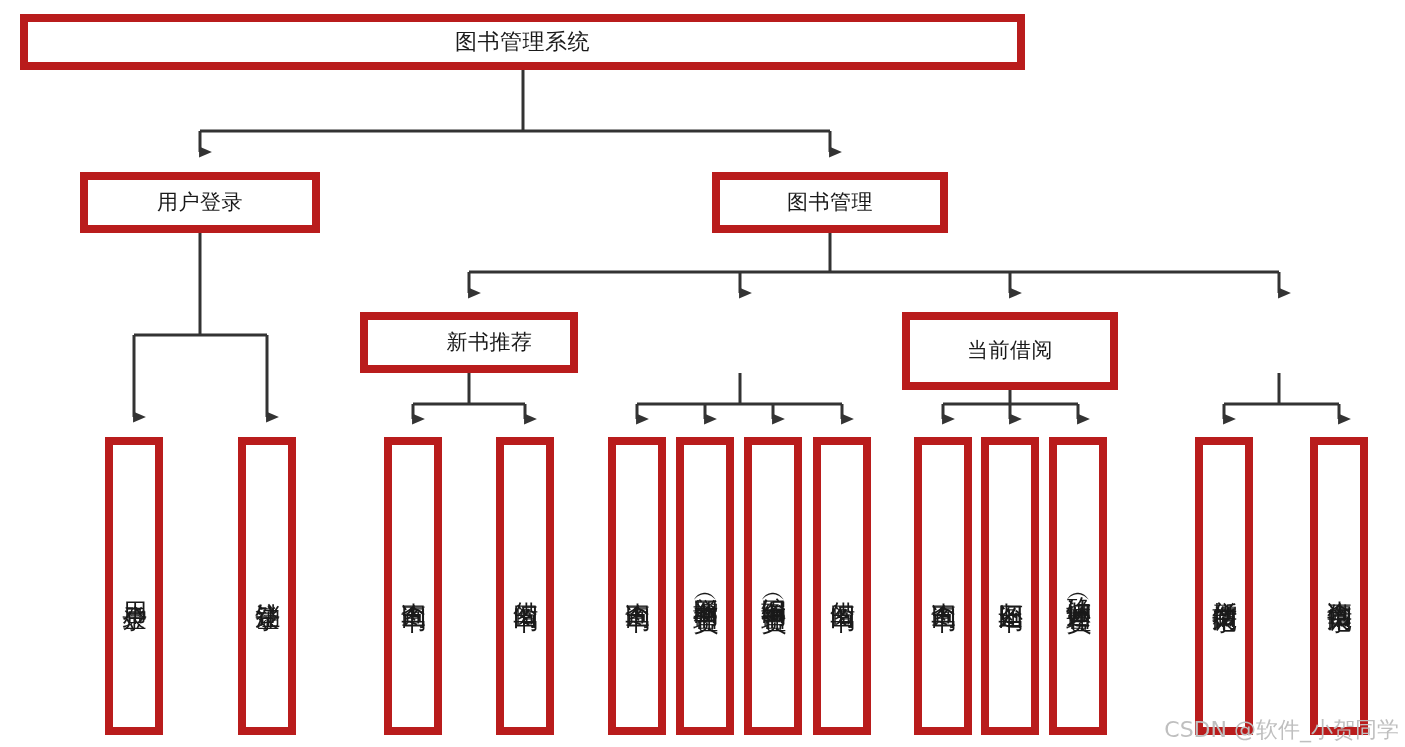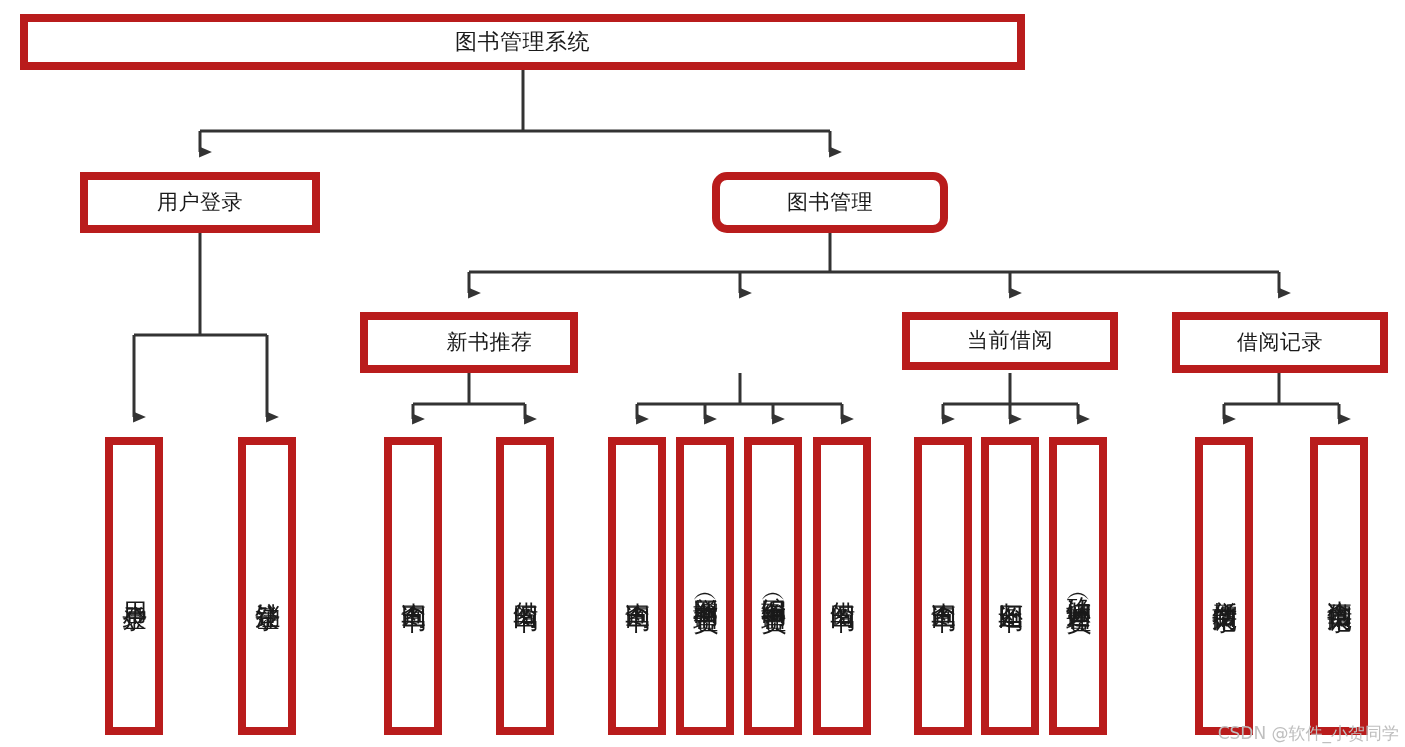--- a/index.html
+++ b/index.html
@@ -60,21 +60,21 @@
     font-size: 25px;
     line-height: 1.05;
     letter-spacing: 2px;
     white-space: nowrap;
     max-height: 100%;
   }
   .watermark {
     position: absolute;
     right: 6px;
     bottom: 2px;
-    font-size: 17px;
+    font-size: 22px;
     color: #bfbfbf;
     white-space: nowrap;
     z-index: 5;
     font-family: "DejaVu Sans", "Liberation Sans", sans-serif;
   }
 </style>
 </head>
 <body>
 
 <div id="canvas">
@@ -129,32 +129,29 @@
     </g>
   </svg>
 
   <div class="node h root" style="left:20px; top:14px; width:1005px; height:56px;">
     <span class="lbl">图书管理系统</span>
   </div>
 
   <div class="node h" style="left:80px; top:172px; width:240px; height:61px;">
     <span class="lbl">用户登录</span>
   </div>
-  <div class="node h" style="left:712px; top:172px; width:236px; height:61px;border-radius:15px;">
+  <div class="node h" style="left:712px; top:172px; width:236px; height:61px;">
     <span class="lbl">图书管理</span>
   </div>
 
   <div class="node h" style="left:360px; top:312px; width:218px; height:61px;padding-left:41px;">
     <span class="lbl">新书推荐</span>
   </div>
-  <div class="node h" style="left:902px; top:312px; width:216px; height:58px;">
+  <div class="node h" style="left:902px; top:312px; width:216px; height:78px;">
     <span class="lbl">当前借阅</span>
-  </div>
-  <div class="node h" style="left:1172px; top:312px; width:216px; height:61px;">
-    <span class="lbl">借阅记录</span>
   </div>
 
   <div class="node v" style="left:105px; top:437px; width:58px; height:298px;">
     <span class="lbl">用户登录</span>
   </div>
   <div class="node v" style="left:238px; top:437px; width:58px; height:298px;">
     <span class="lbl">注销登录</span>
   </div>
 
   <div class="node v" style="left:384px; top:437px; width:58px; height:298px;">

